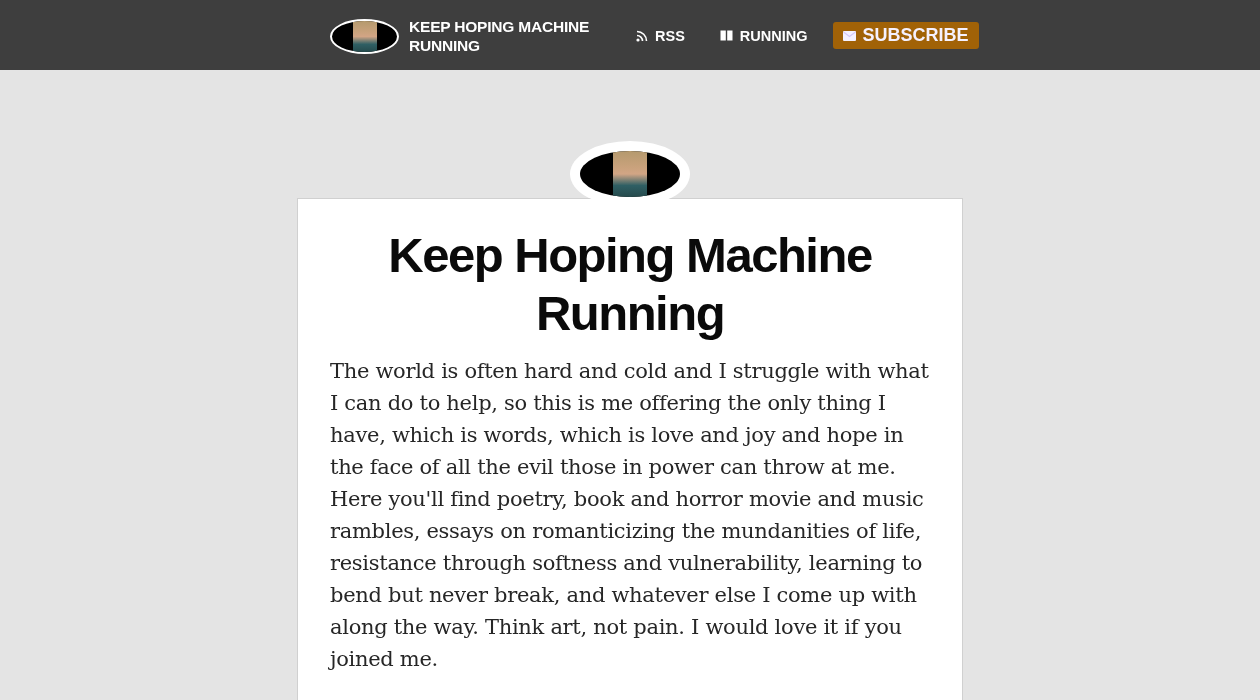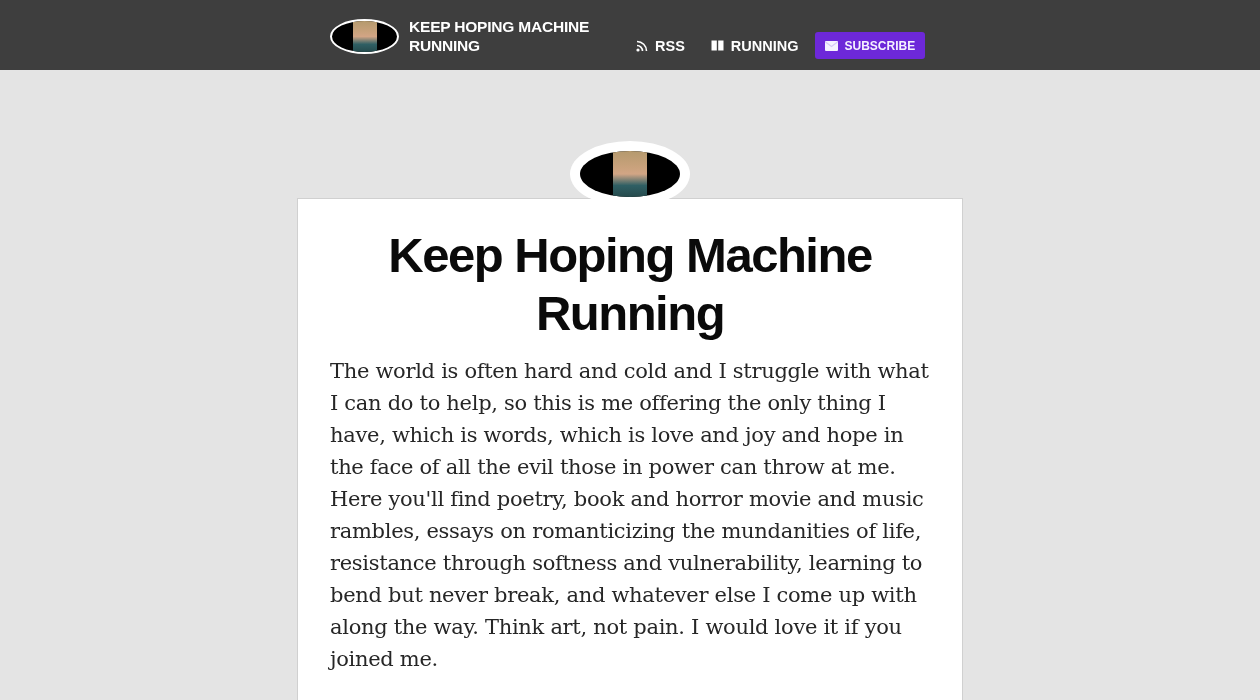--- a/index.html
+++ b/index.html
@@ -22,31 +22,31 @@
       display: flex; align-items: center; justify-content: center; overflow: hidden;
     }
     .avatar-photo {
       width: 24px; height: 100%;
       background: linear-gradient(180deg, #b59a6e 0%, #c9a27c 35%, #d2a585 50%, #2f5f64 75%, #254a4c 100%);
     }
     .brand-title {
       margin-left: 10px; color: #fff; font-weight: bold; font-size: 15.5px;
       line-height: 19px; width: 200px; letter-spacing: -0.2px;
     }
-    .nav { position: absolute; left: 636px; top: 32px; display: flex; align-items: center; }
+    .nav { position: absolute; left: 636px; top: 22px; display: flex; align-items: center; gap: 9px; }
     .nav-link {
       display: flex; align-items: center; color: #fff; font-size: 14.5px;
       font-weight: bold; height: 27px; text-decoration: none;
     }
     .nav-link svg { margin-right: 7px; }
     .nav-rss { margin-right: 26px; }
     .nav-archive { margin-right: 16px; }
     .subscribe-btn {
       display: flex; align-items: center; height: 27px; padding: 0 10px;
-      background: #6d28d9; color: #f5f1ff; font-size: 12px; font-weight: bold;
+      background: #a16207; color: #f5f1ff; font-size: 18px; font-weight: bold;
       border-radius: 3px; border: none; cursor: pointer;
     }
     .subscribe-btn svg { margin-right: 7px; }
     .card {
       position: absolute; left: 297px; top: 198px; width: 666px; height: 540px;
       background: #fff; border: 1px solid #d0d0d0;
     }
     .hero-avatar {
       position: absolute; left: 570px; top: 141px; width: 120px; height: 66px;
       border-radius: 50%; background: #fff;

